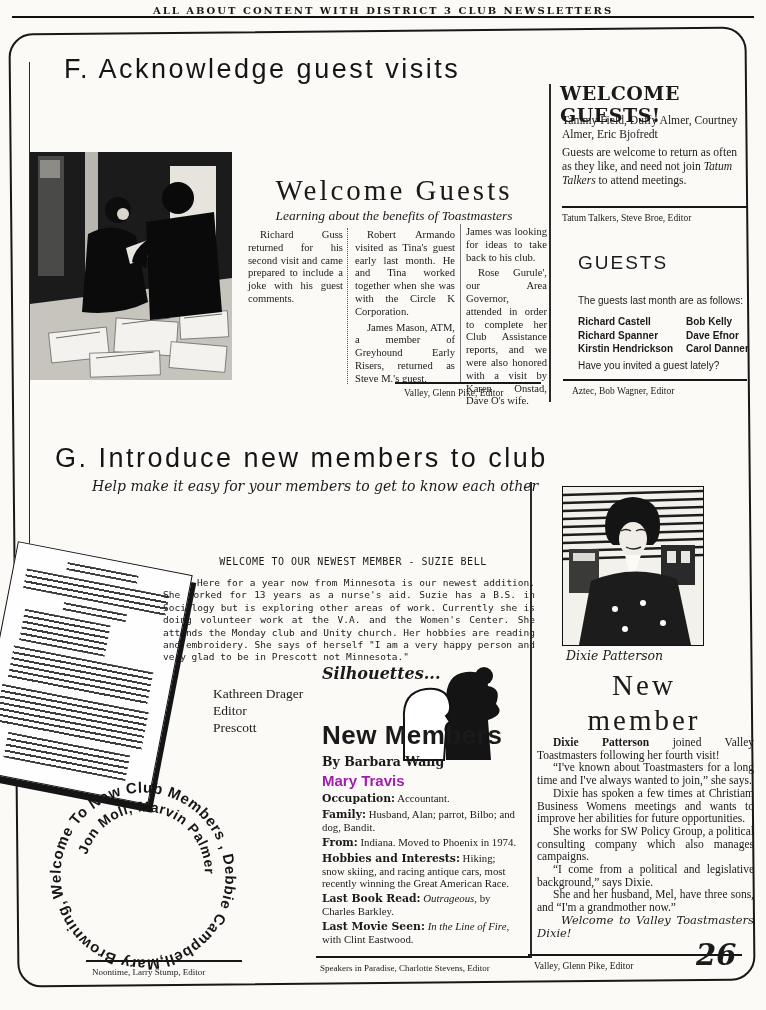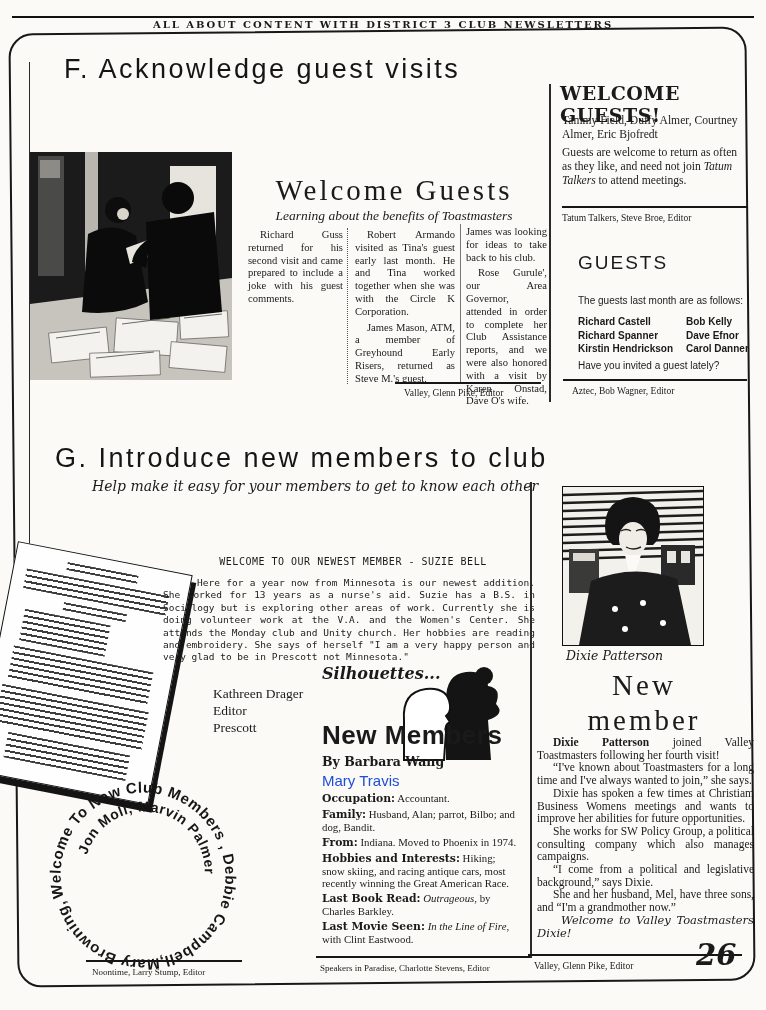--- a/index.html
+++ b/index.html
@@ -6,21 +6,21 @@
   body{
     width:766px;height:1010px;position:relative;overflow:hidden;
     background:#fbfaf7;color:#1a1a1a;
     font-family:"Liberation Serif","DejaVu Serif",serif;
   }
   .abs{position:absolute;}
   .rule{background:#161616;height:1.5px;}
   .vrule{background:#2a2a2a;width:1.5px;}
 
   
-  .page-header{top:19px;left:0;width:766px;text-align:center;
+  .page-header{top:5px;left:0;width:766px;text-align:center;
     font-family:"DejaVu Serif",serif;font-weight:bold;font-size:10px;letter-spacing:2px;}
   .header-rule{top:16px;left:12px;width:742px;height:2px;background:#111;}
   .page-border{left:13px;top:30px;width:734px;height:950px;border:2.2px solid #181818;
     border-radius:24px;transform:rotate(-0.55deg);}
 
   
   .sec-heading{font-family:"Liberation Sans",sans-serif;font-size:27px;letter-spacing:2.5px;color:#151515;}
   .art-title{font-size:29px;letter-spacing:3px;text-align:center;}
   .art-sub{font-style:italic;font-size:13.5px;text-align:center;}
   .col{font-size:10.6px;line-height:12.8px;text-align:justify;}
@@ -36,21 +36,21 @@
 
   
   .sub-italic{font-style:italic;font-size:14px;font-family:"DejaVu Serif",serif;}
   .mono{font-family:"DejaVu Sans Mono","Liberation Mono",monospace;}
   .suzie-title{font-size:10px;text-align:center;letter-spacing:0.5px;}
   .suzie-body{font-size:9.5px;line-height:12.4px;text-align:justify;text-indent:34px;}
   .kath{font-size:13.5px;line-height:17px;}
   .sil-kicker{font-weight:bold;font-style:italic;font-size:16px;font-family:"DejaVu Serif",serif;}
   .nm-title{font-family:"Liberation Sans",sans-serif;font-weight:bold;font-size:26px;letter-spacing:0.5px;}
   .byline{font-weight:bold;font-size:12.5px;font-family:"DejaVu Serif",serif;}
-  .mary{font-family:"Liberation Sans",sans-serif;font-weight:normal;font-size:15px;color:#1d4ed8;}
+  .mary{font-family:"Liberation Sans",sans-serif;font-weight:bold;font-size:15px;color:#a21caf;}
   .sil-items{font-size:10.8px;line-height:12.3px;width:196px;}
   .sil-items .it{margin-bottom:2.5px;}
   .sil-items b{font-family:"DejaVu Serif",serif;}
   .newmem-title{font-size:29px;letter-spacing:3px;text-align:center;line-height:35px;}
   .nm-body{font-size:11.5px;line-height:12.7px;text-align:justify;}
   .nm-body p{margin:0;text-indent:16px;}
   .pg-num{font-family:"DejaVu Serif",serif;font-style:italic;font-weight:bold;font-size:29px;}
   .photo-frame{overflow:hidden;}
   .letter{background:#fefefe;border:1.6px solid #111;transform:rotate(11deg);
     box-shadow:5px 7px 0 #141414;padding:10px 9px;}

